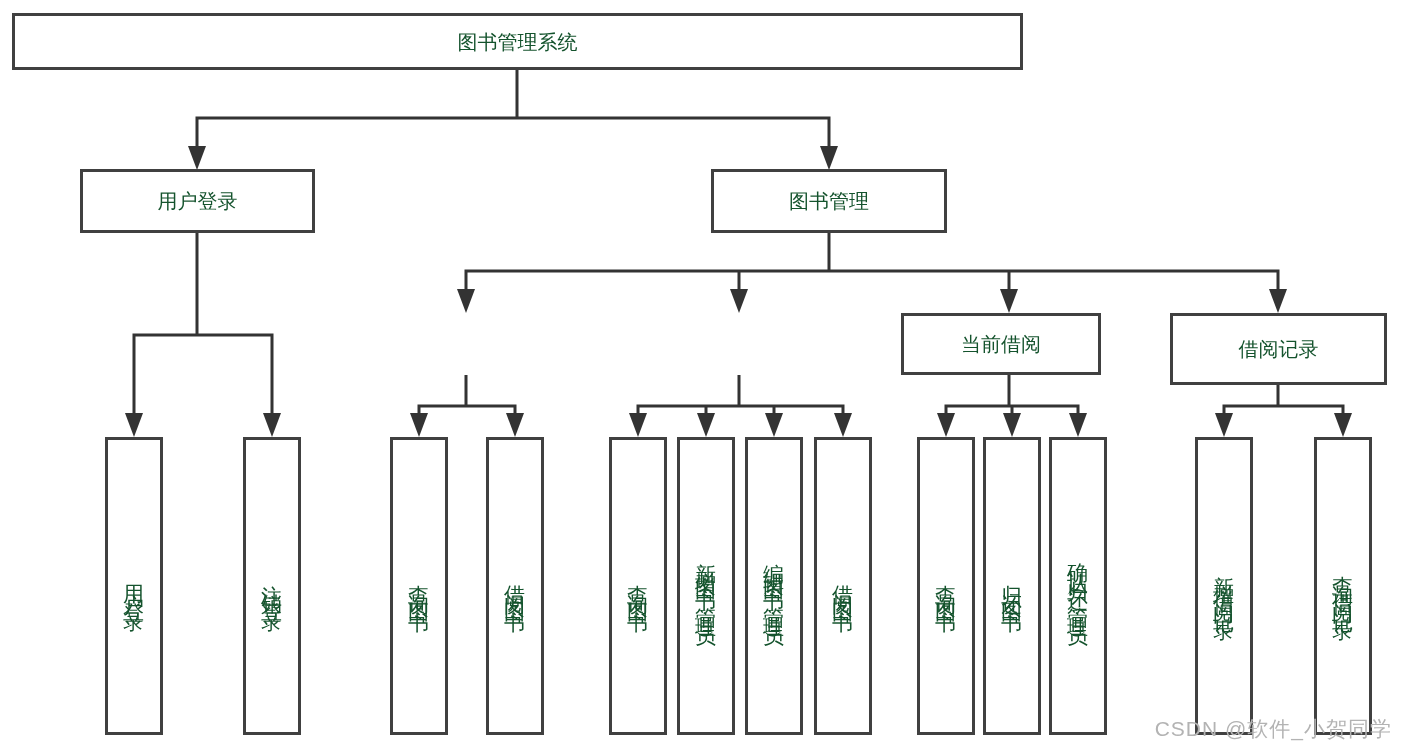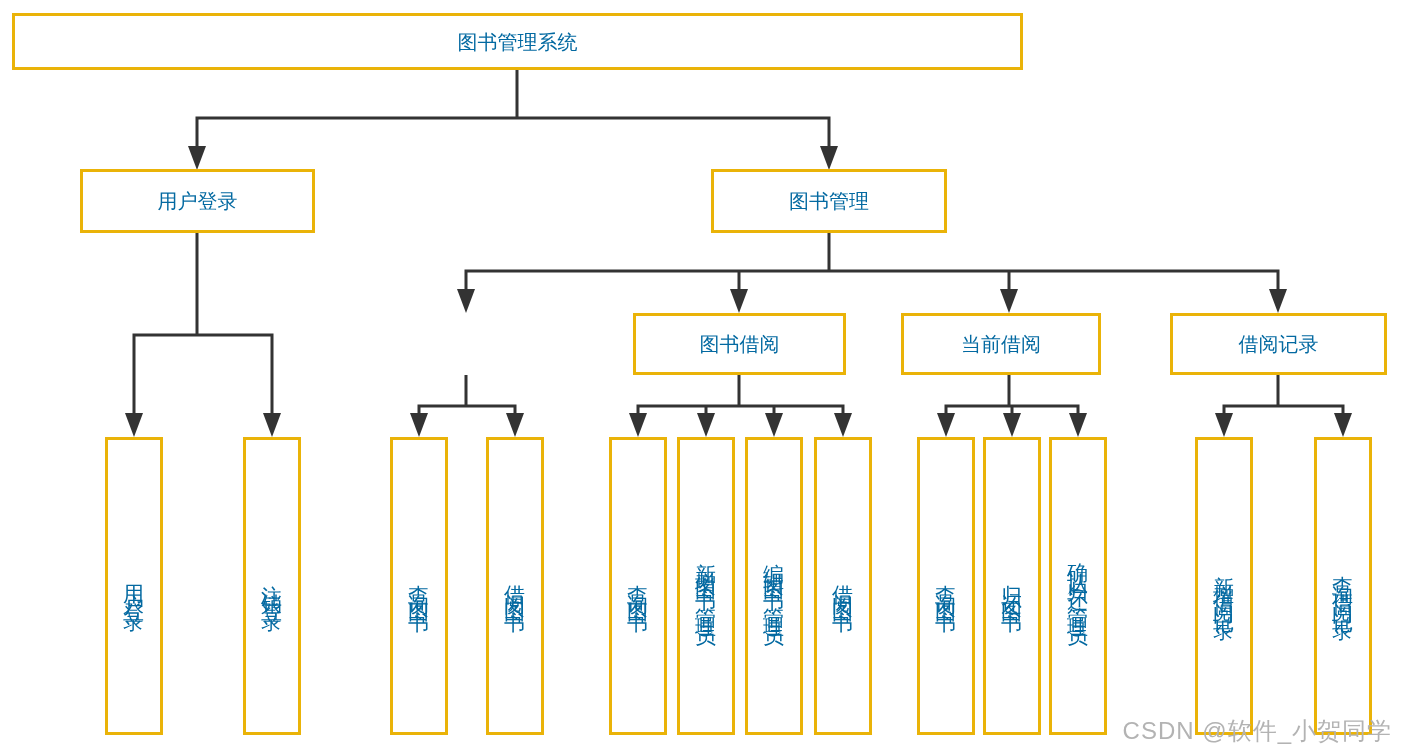--- a/index.html
+++ b/index.html
@@ -27,43 +27,43 @@
     fill: none;
   }
   .carrow {
     fill: #333333;
     stroke: none;
   }
   .node {
     position: absolute;
     box-sizing: border-box;
     background: #ffffff;
-    border: 3px solid #eab308;
-    color: #0369a1;
+    border: 3px solid #404040;
+    color: #14532d;
     display: flex;
     align-items: center;
     justify-content: center;
     font-size: 20px;
     text-align: center;
     line-height: 1;
   }
   .node.leaf {
     writing-mode: vertical-rl;
     text-orientation: mixed;
     letter-spacing: 9px;
     font-size: 21px;
     width: 58px;
     top: 437px;
     height: 298px;
   }
   .watermark {
     position: absolute;
     top: 715px;
     right: 13px;
-    font-size: 24px;
+    font-size: 21px;
     color: #b3b3b3;
     letter-spacing: 1px;
     white-space: nowrap;
     z-index: 5;
   }
 </style>
 </head>
 <body>
 
 <div id="canvas">
@@ -90,23 +90,22 @@
 
     <path class="cline" d="M1278 375 V406 M1224 416 V406 H1343 V416"></path>
     <path class="carrow" d="M1215 413 L1233 413 L1224 437 Z M1334 413 L1352 413 L1343 437 Z"></path>
   </svg>
 
   <div class="node" style="left:12px; top:13px; width:1011px; height:57px;">图书管理系统</div>
 
   <div class="node" style="left:80px; top:169px; width:235px; height:64px;">用户登录</div>
   <div class="node" style="left:711px; top:169px; width:236px; height:64px;text-align:center;">图书管理</div>
 
-  <div class="node" style="left:633px; top:313px; width:213px; height:62px;">图书借阅</div>
   <div class="node" style="left:901px; top:313px; width:200px; height:62px;text-align:center;">当前借阅</div>
-  <div class="node" style="left:1170px; top:313px; width:217px; height:62px;">借阅记录</div>
+  <div class="node" style="left:1170px; top:313px; width:217px; height:72px;">借阅记录</div>
 
   <div class="node leaf" style="left:105px;">用户登录</div>
   <div class="node leaf" style="left:243px;">注销登录</div>
 
   <div class="node leaf" style="left:390px;">查询图书</div>
   <div class="node leaf" style="left:486px;">借阅图书</div>
 
   <div class="node leaf" style="left:609px;">查询图书</div>
   <div class="node leaf" style="left:677px;">新增图书（管理员）</div>
   <div class="node leaf" style="left:745px;">编辑图书（管理员）</div>

